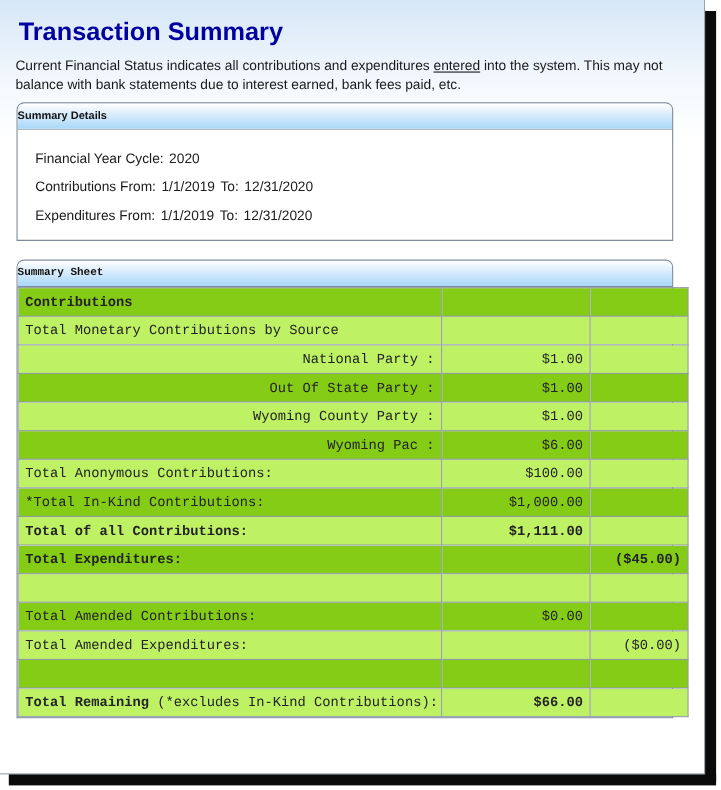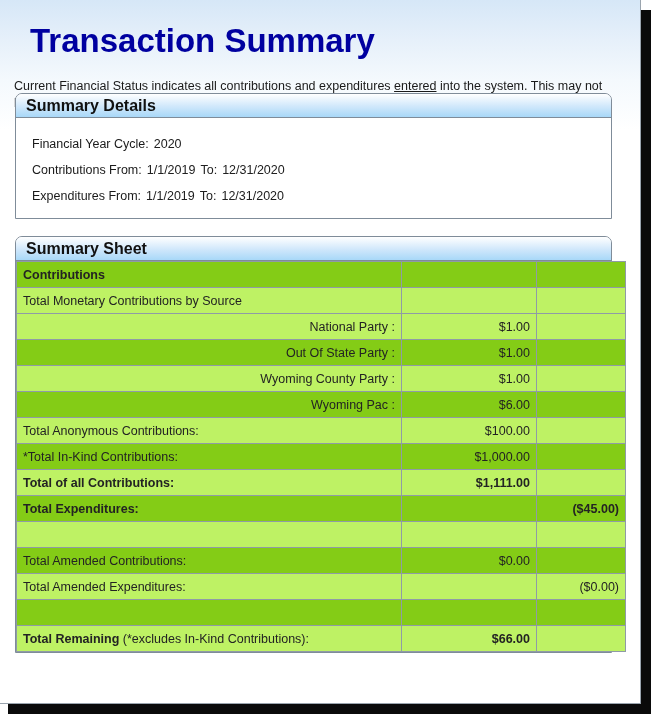--- a/index.html
+++ b/index.html
@@ -45,23 +45,23 @@
   #shadow-corner-tr {
     position: absolute;
     left: 641px;
     top: 0px;
     width: 10px;
     height: 10px;
     background: #ffffff;
   }
 
   h1.page-title {
-    margin: 16px;
+    margin: 3px;
     padding: 10px 0 0 14px;
-    font-size: 33px;
+    font-size: 23px;
     font-weight: bold;
     color: #0000a0;
     letter-spacing: 0px;
     line-height: 30px;
   }
   .intro {
     margin: 0;
     padding: 6px 22px 0 14px;
     font-size: 12.5px;
     color: #1a1a1a;
@@ -72,22 +72,21 @@
   .panel {
     position: absolute;
     border: 1px solid #7f8c99;
     box-sizing: border-box;
     background: #ffffff;
     border-radius: 7px 7px 0 0;
   }
   .panel-header {
     height: 24px;
     line-height: 24px;
-    padding-left: 10px;
-    font-size: 16px;
+    font-size: 10px;
     font-weight: bold;
     color: #111111;
     background-image: linear-gradient(to bottom, #ffffff 0%, #cfe7fb 55%, #a8d8f8 100%);
     border-bottom: 1px solid #7f8c99;
     border-radius: 6px 6px 0 0;
     box-sizing: border-box;
   }
 
   #summary-details {
     left: 15px;
@@ -102,20 +101,21 @@
     line-height: 26px;
     white-space: nowrap;
   }
   .detail-row .lbl { color: #1a1a1a; }
   .detail-row .val { padding-left: 5px; }
 
   #summary-sheet {
     left: 15px;
     top: 236px;
     width: 597px;
+    font-family: Liberation Mono, monospace;
   }
   table.sheet {
     width: 100%;
     border-collapse: collapse;
     table-layout: fixed;
   }
   table.sheet td {
     border: 1px solid #8f9ba6;
     font-size: 12.5px;
     color: #232323;

